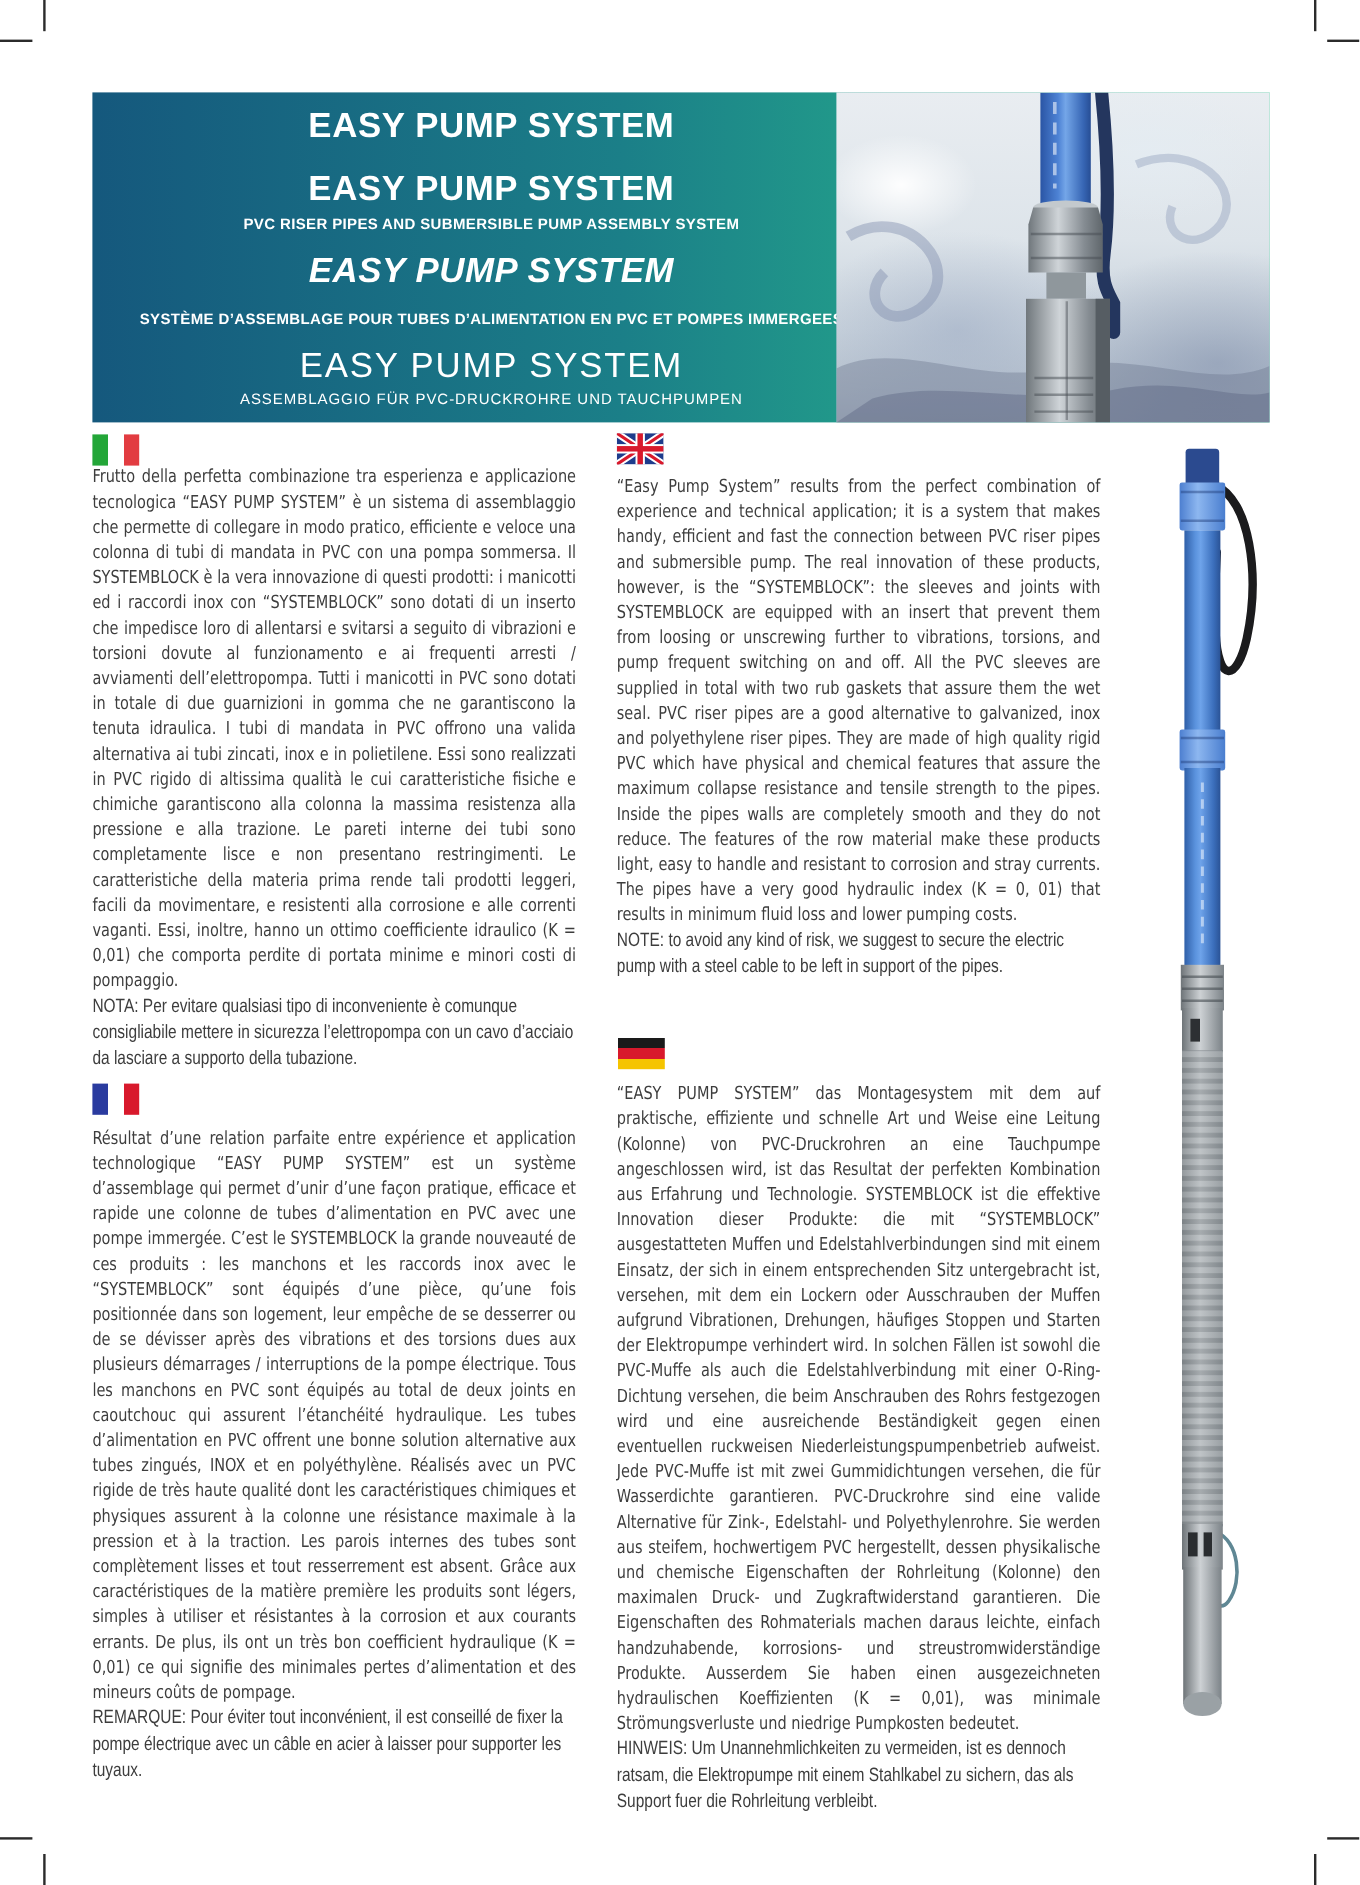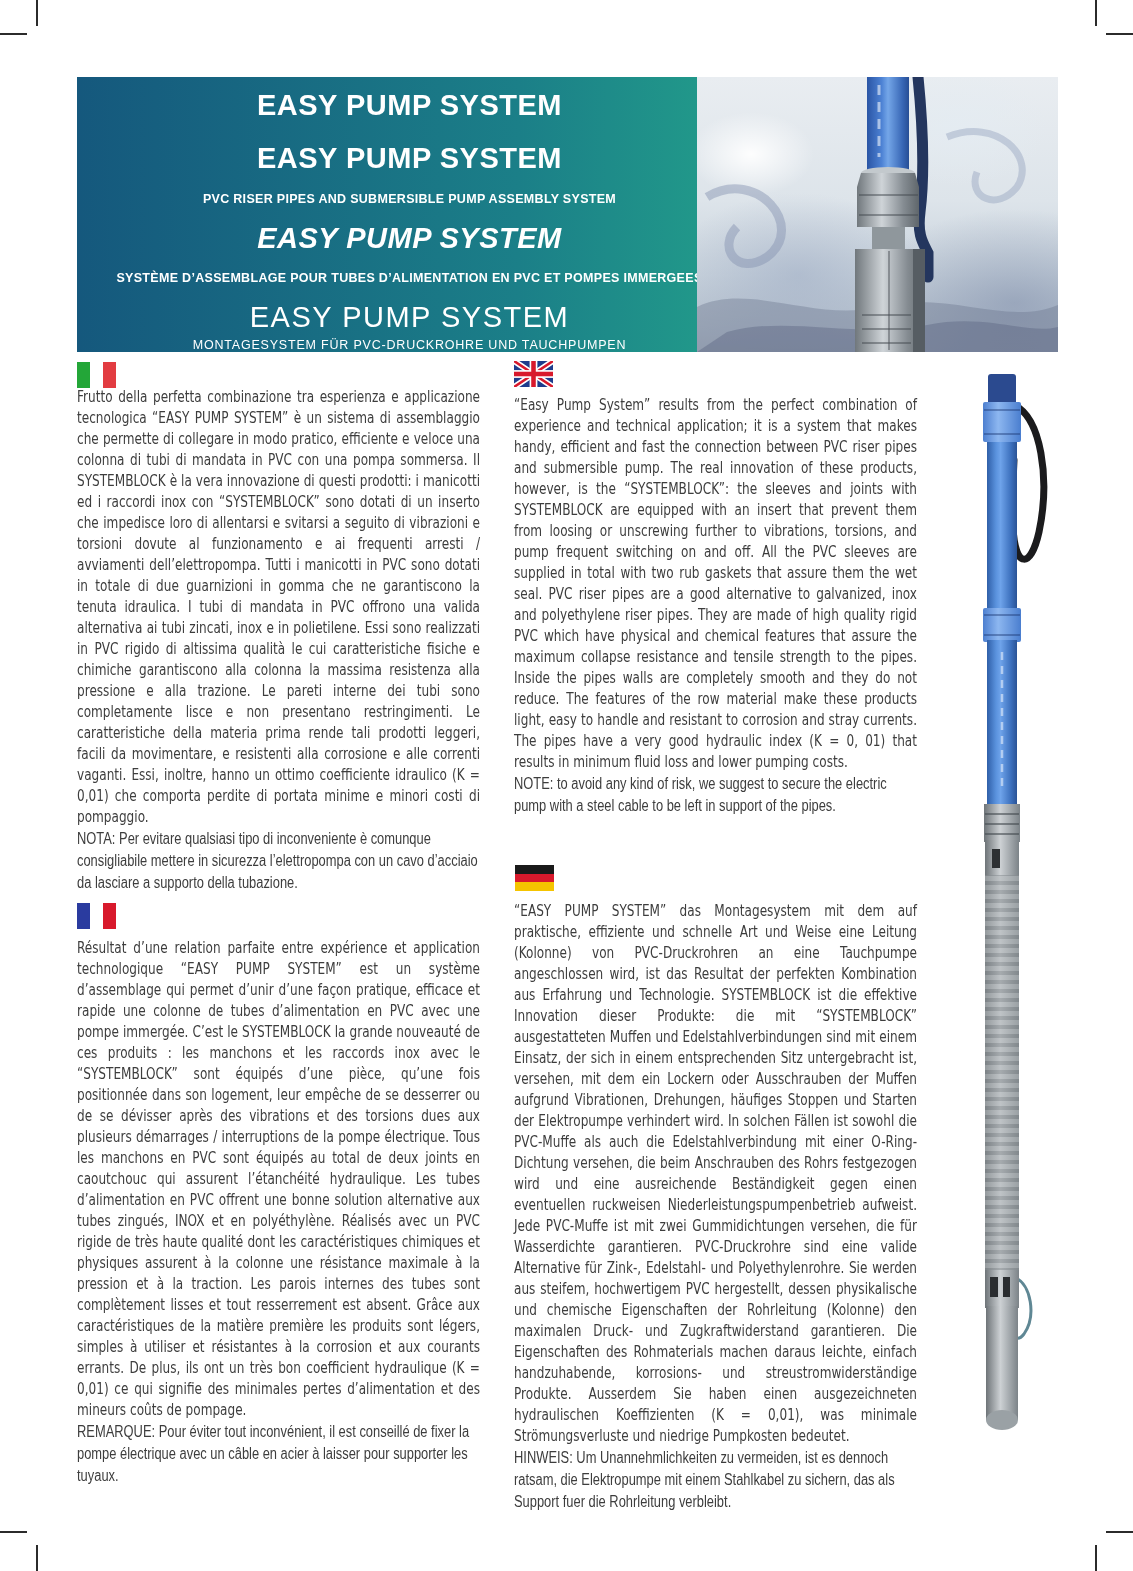--- a/index.html
+++ b/index.html
@@ -10,21 +10,21 @@
   
   .banner{position:absolute;left:77px;top:77px;width:981px;height:275px;
           background:linear-gradient(90deg,#15587d 0%,#1b7f88 45%,#2dc98e 100%);}
   .banner-titles{position:absolute;left:0;top:0;width:665px;height:275px;
                  display:flex;flex-direction:column;align-items:center;color:#ffffff;text-align:center;}
   .bt{font-family:"Liberation Sans",sans-serif;line-height:34px;font-size:29px;letter-spacing:.5px;white-space:nowrap;}
   .bs{font-family:"Liberation Sans",sans-serif;line-height:16px;font-size:12.5px;letter-spacing:.3px;white-space:nowrap;}
   .bt-it{margin-top:11px;font-weight:900;}
   .bs-it{margin-top:3px;font-weight:700;}
   .bt-en{margin-top:19px;font-weight:700;}
-  .bs-en{margin-top:16px;font-weight:700;}
+  .bs-en{margin-top:4px;font-weight:700;}
   .bt-fr{margin-top:14px;font-weight:700;font-style:italic;}
   .bs-fr{margin-top:15px;font-weight:700;}
   .bt-de{margin-top:14px;font-weight:400;letter-spacing:1.5px;}
   .bs-de{margin-top:3px;font-weight:400;letter-spacing:.8px;}
   
   .banner-photo{position:absolute;right:0;top:0;width:361px;height:275px;overflow:hidden;
     background:
       radial-gradient(90px 60px at 15% 28%, rgba(255,255,255,.95), rgba(255,255,255,0) 70%),
       radial-gradient(130px 85px at 72% 18%, rgba(228,236,242,.85), rgba(228,236,242,0) 70%),
       radial-gradient(170px 110px at 28% 72%, rgba(148,163,190,.45), rgba(148,163,190,0) 75%),
@@ -63,21 +63,21 @@
   <div class="crop" style="left:1106px;top:1531px;width:27px;height:2px;"></div>
 
   <div class="banner">
     <div class="banner-titles">
       <div class="bt bt-it">EASY PUMP SYSTEM</div>
       <div class="bt bt-en">EASY PUMP SYSTEM</div>
       <div class="bs bs-en">PVC RISER PIPES AND SUBMERSIBLE PUMP ASSEMBLY SYSTEM</div>
       <div class="bt bt-fr">EASY PUMP SYSTEM</div>
       <div class="bs bs-fr">SYSTÈME D’ASSEMBLAGE POUR TUBES D’ALIMENTATION EN PVC ET POMPES IMMERGEES</div>
       <div class="bt bt-de">EASY PUMP SYSTEM</div>
-      <div class="bs bs-de">MONTAGESYSTEM FÜR PVC-DRUCKROHRE UND TAUCHPUMPEN</div>
+      <div class="bs bs-de">ASSEMBLAGGIO FÜR PVC-DRUCKROHRE UND TAUCHPUMPEN</div>
     </div>
 
     <div class="banner-photo">
       <svg width="361" height="275" viewBox="0 0 361 275">
         <defs>
           <linearGradient id="pipePhotoG" x1="0" y1="0" x2="1" y2="0">
             <stop offset="0" stop-color="#2a55a5"></stop>
               <stop offset="0.35" stop-color="#4d82d4"></stop>
             <stop offset="0.5" stop-color="#74a6e8"></stop>
               <stop offset="0.85" stop-color="#3766b5"></stop>

